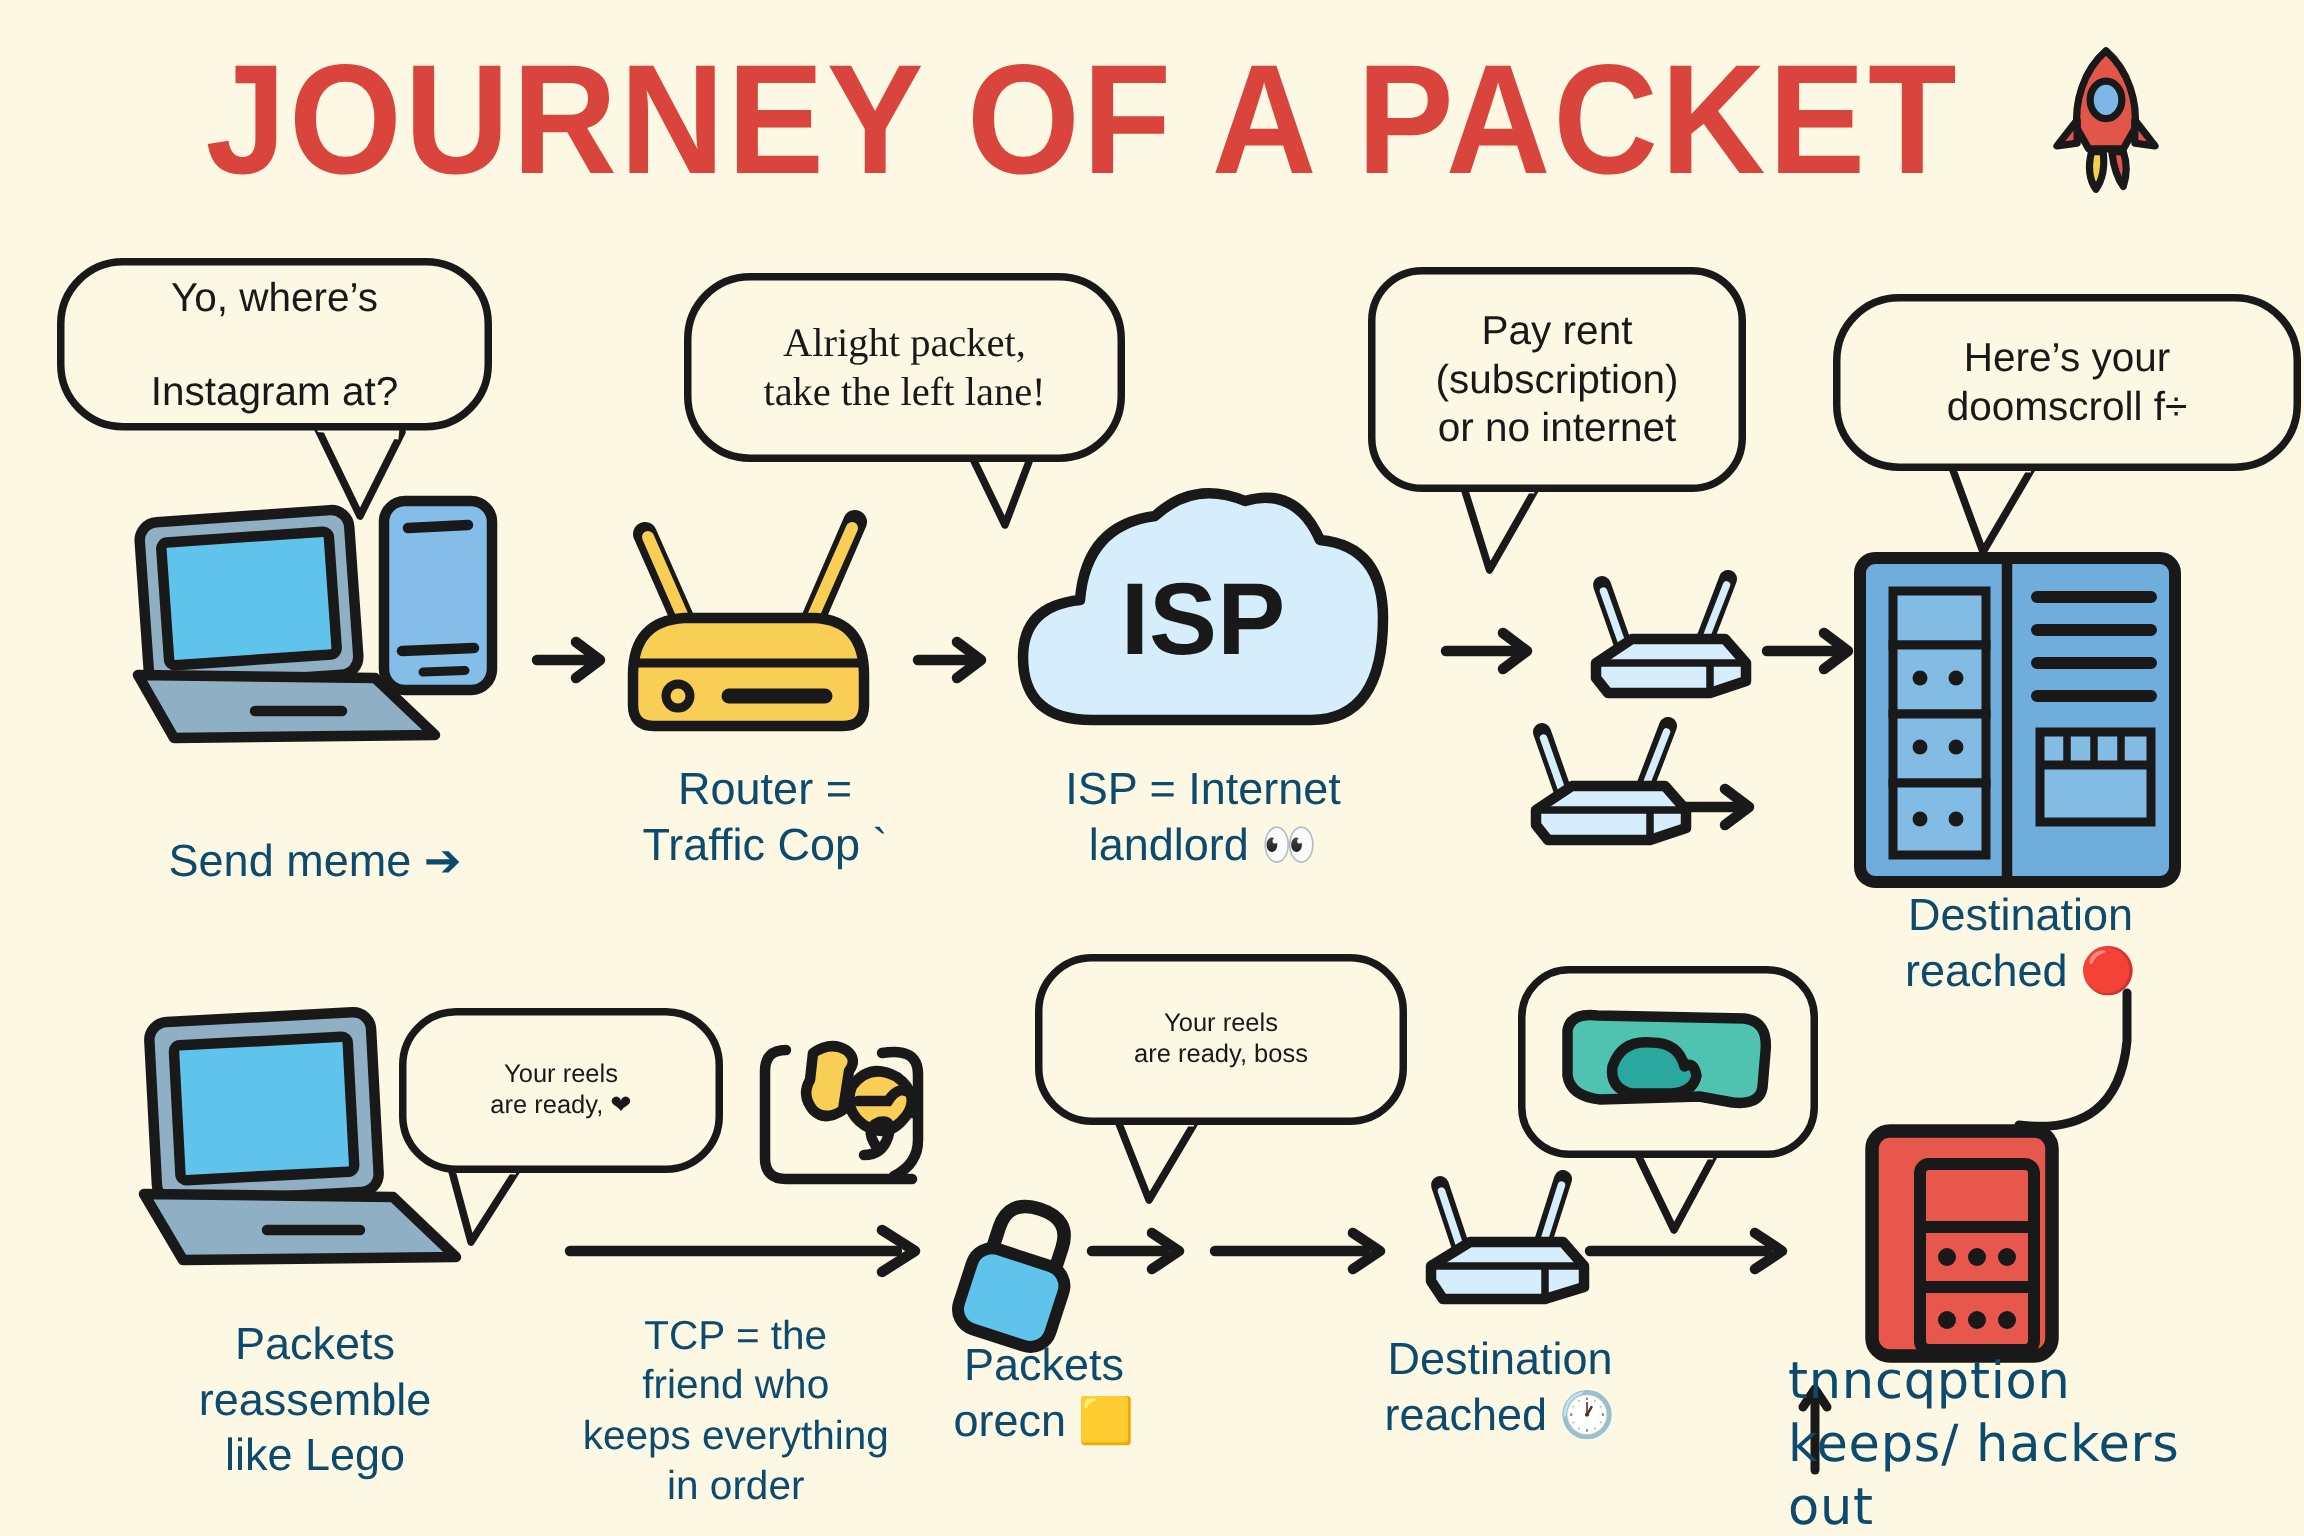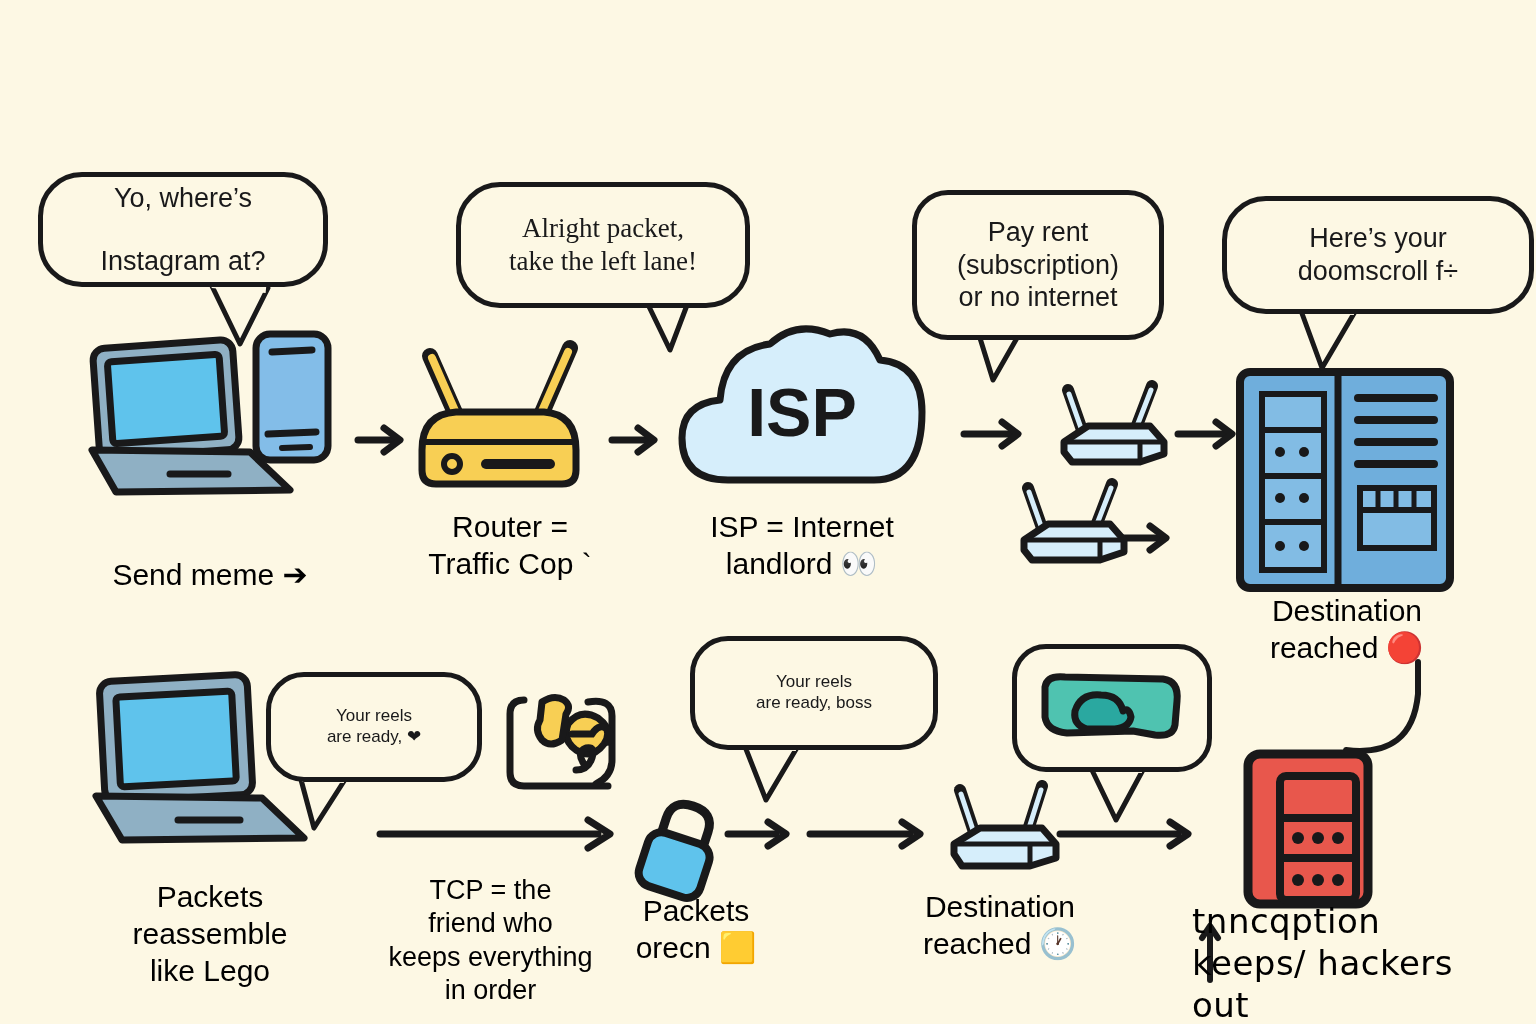--- a/index.html
+++ b/index.html
@@ -64,21 +64,21 @@
   .tail {
     position: absolute;
     width: 0; height: 0;
     z-index: 5;
   }
   .tail svg { display: block; overflow: visible; }
 
   
   .cap {
     position: absolute;
-    color: #000000;
+    color: #0c4a6e;
     font-family: "Liberation Sans", sans-serif;
     font-size: 30px;
     line-height: 1.24;
     text-align: center;
     white-space: pre-line;
     z-index: 4;
   }
   .cap.bold { font-weight: 400; }
   .cap.small { font-size: 27px; }
   .cap.hand {
@@ -91,20 +91,31 @@
   .arrow { position: absolute; z-index: 3; }
 
   
   .art { position: absolute; z-index: 4; }
 </style>
 </head>
 <body>
 
 <div id="canvas">
 
+  <div class="title-wrap">
+    <div class="title-text">JOURNEY OF A PACKET</div>
+    <svg class="rocket" viewBox="0 0 80 104">
+      <path d="M40 4 C56 18 62 40 60 58 L52 72 L28 72 L20 58 C18 40 24 18 40 4 Z" fill="#E2564A" stroke="#19191A" stroke-width="5" stroke-linejoin="round"></path>
+      <ellipse cx="40" cy="38" rx="11" ry="13" fill="#7BB8E8" stroke="#19191A" stroke-width="5"></ellipse>
+      <path d="M20 52 L6 70 L20 68 Z" fill="#E2564A" stroke="#19191A" stroke-width="5" stroke-linejoin="round"></path>
+      <path d="M60 52 L74 70 L60 68 Z" fill="#E2564A" stroke="#19191A" stroke-width="5" stroke-linejoin="round"></path>
+      <path d="M30 74 Q26 90 33 100 Q40 90 38 74 Z" fill="#F6D04A" stroke="#19191A" stroke-width="5" stroke-linejoin="round"></path>
+      <path d="M44 74 Q46 90 52 98 Q56 86 52 74 Z" fill="#E2564A" stroke="#19191A" stroke-width="5" stroke-linejoin="round"></path>
+    </svg>
+  </div>
 
   <div class="bubble" style="left:38px; top:172px; width:290px; height:115px;gap:30px;">
     <span class="ln">Yo, where’s</span>
     <span class="ln">Instagram at?</span>
   </div>
   <div class="tail" style="left:210px; top:282px;">
     <svg width="80" height="70">
         <path d="M0 0 L58 6 L30 62 Z" fill="#FDF8E4" stroke="#19191A" stroke-width="5" stroke-linejoin="round"></path>
         <path d="M2 2 L56 7" stroke="#FDF8E4" stroke-width="8"></path>
       </svg>
@@ -114,21 +125,21 @@
     <span class="ln">Alright packet,</span>
     <span class="ln">take the left lane!</span>
   </div>
   <div class="tail" style="left:640px; top:288px;">
     <svg width="80" height="70">
         <path d="M0 0 L52 4 L30 62 Z" fill="#FDF8E4" stroke="#19191A" stroke-width="5" stroke-linejoin="round"></path>
         <path d="M2 2 L50 5" stroke="#FDF8E4" stroke-width="8"></path>
       </svg>
   </div>
 
-  <div class="bubble" style="left:912px; top:178px; width:252px; height:150px; border-radius:36px;margin-top:12px;">
+  <div class="bubble" style="left:912px; top:178px; width:252px; height:150px; border-radius:36px;">
     <span class="ln">Pay rent</span>
     <span class="ln">(subscription)</span>
     <span class="ln">or no internet</span>
   </div>
   <div class="tail" style="left:975px; top:322px;">
     <svg width="80" height="70">
         <path d="M0 0 L50 2 L18 58 Z" fill="#FDF8E4" stroke="#19191A" stroke-width="5" stroke-linejoin="round"></path>
         <path d="M2 2 L48 3" stroke="#FDF8E4" stroke-width="8"></path>
       </svg>
   </div>

